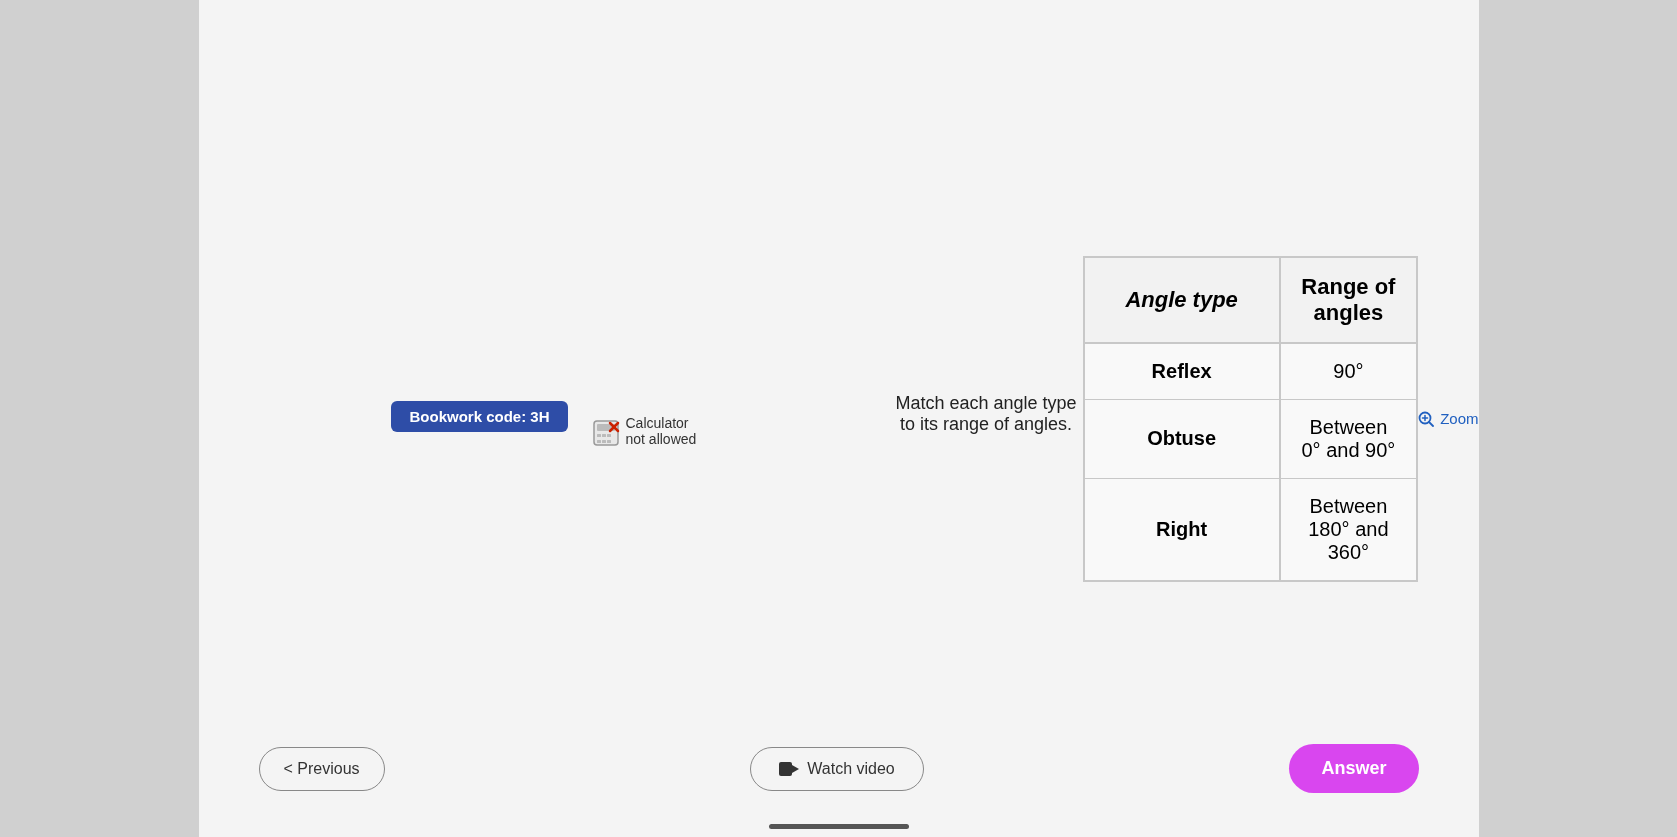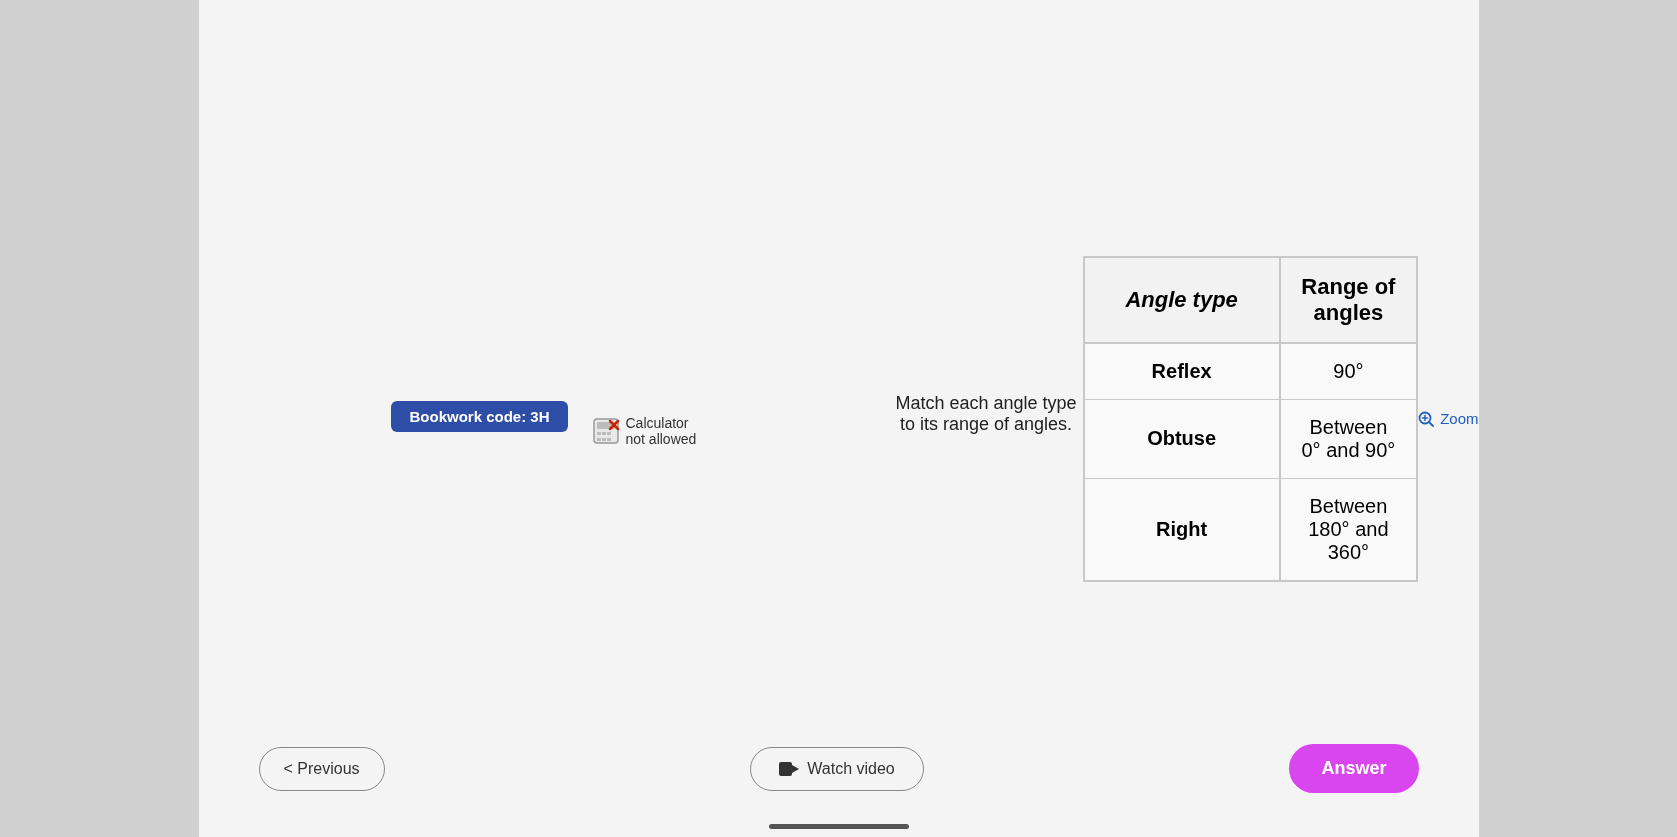--- a/index.html
+++ b/index.html
@@ -39,21 +39,21 @@
       background: #2e4da7;
       color: #fff;
       font-size: 15px;
       font-weight: bold;
       padding: 7px 18px;
       border-radius: 6px;
     }
 
     .calculator-not-allowed {
       display: flex;
-      align-items: center;
+      align-items: flex-end;
       gap: 6px;
       font-size: 14px;
       color: #333;
       margin-top: 28px;
     }
 
     
     .question {
       font-size: 18px;
       color: #222;

